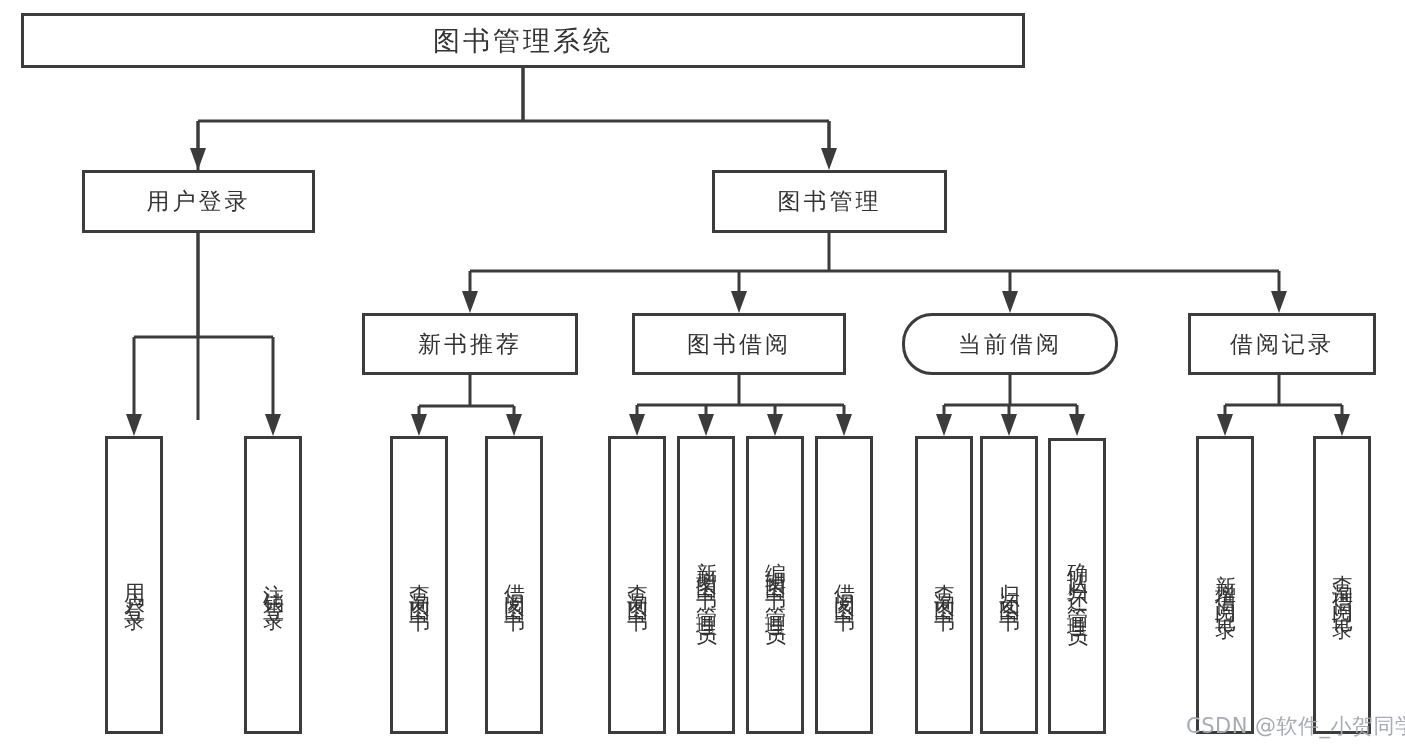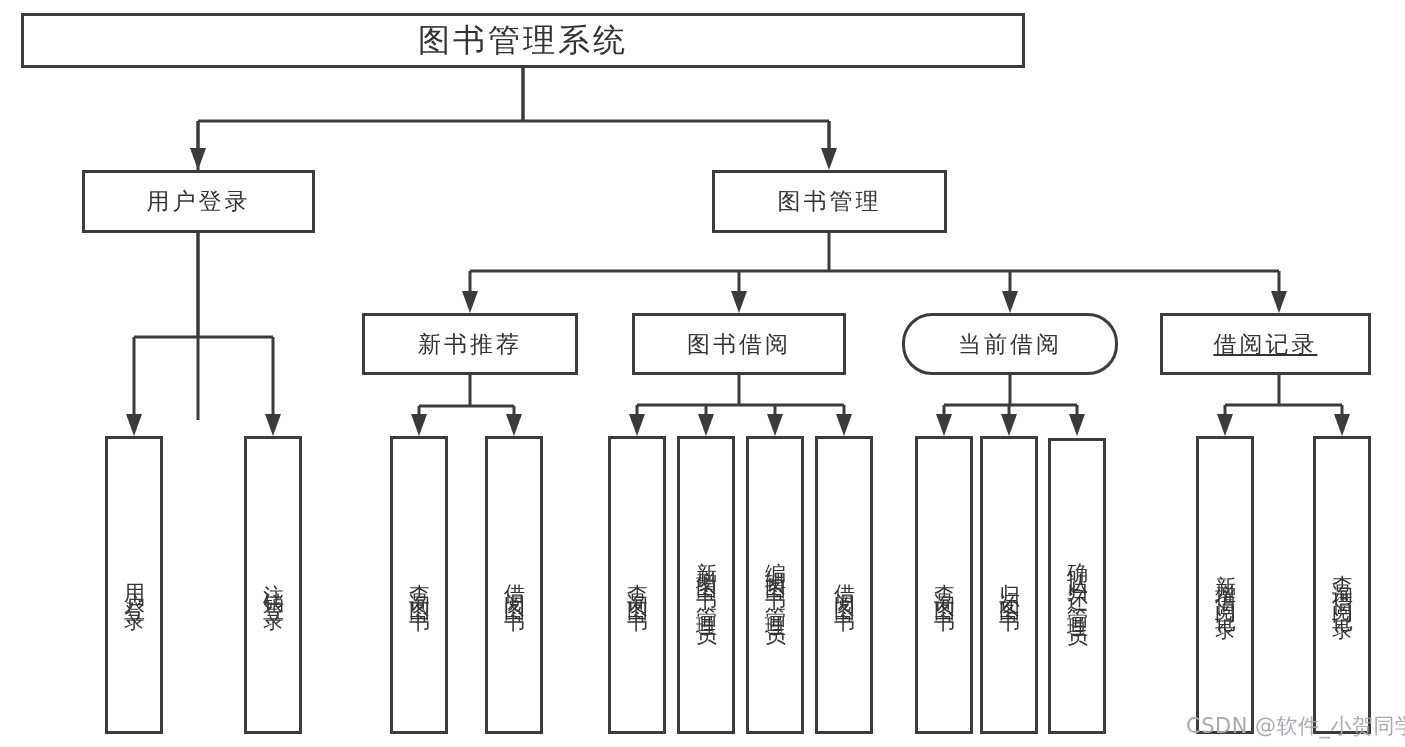--- a/index.html
+++ b/index.html
@@ -33,21 +33,21 @@
     justify-content: center;
     color: #333333;
     z-index: 2;
   }
   .node.h {
     font-size: 23px;
     letter-spacing: 3px;
     white-space: nowrap;
   }
   .node.root {
-    font-size: 32px;
+    font-size: 27px;
   }
   .node.v {
     font-size: 21px;
   }
   .node.v .vtext {
     writing-mode: vertical-rl;
     letter-spacing: 9px;
     line-height: 1;
     max-height: 284px;
   }
@@ -121,21 +121,21 @@
   </svg>
 
   <div class="node h root" style="left:21px; top:13px; width:1004px; height:55px;">图书管理系统</div>
 
   <div class="node h" style="left:82px; top:170px; width:233px; height:63px;">用户登录</div>
   <div class="node h" style="left:712px; top:170px; width:235px; height:63px;">图书管理</div>
 
   <div class="node h" style="left:362px; top:313px; width:216px; height:62px;">新书推荐</div>
   <div class="node h" style="left:632px; top:313px; width:214px; height:62px;">图书借阅</div>
   <div class="node h" style="left:902px; top:313px; width:216px; height:62px;border-radius:30px;">当前借阅</div>
-  <div class="node h" style="left:1160px; top:313px; width:211px; height:62px;text-decoration:underline;">借阅记录</div>
+  <div class="node h" style="left:1188px; top:313px; width:188px; height:62px;">借阅记录</div>
 
   <div class="node v" style="left:105px; top:436px; width:58px; height:298px;">
     <span class="vtext">用户登录</span>
   </div>
   <div class="node v" style="left:244px; top:436px; width:58px; height:298px;">
     <span class="vtext">注销登录</span>
   </div>
 
   <div class="node v" style="left:390px; top:436px; width:58px; height:298px;">
     <span class="vtext">查询图书</span>

